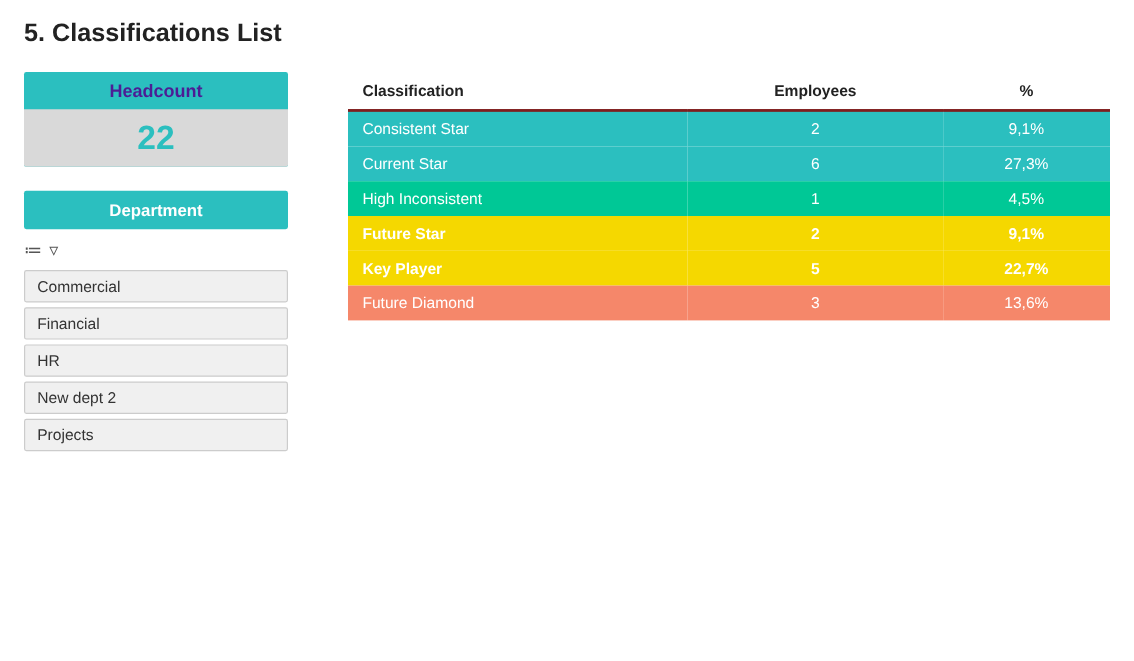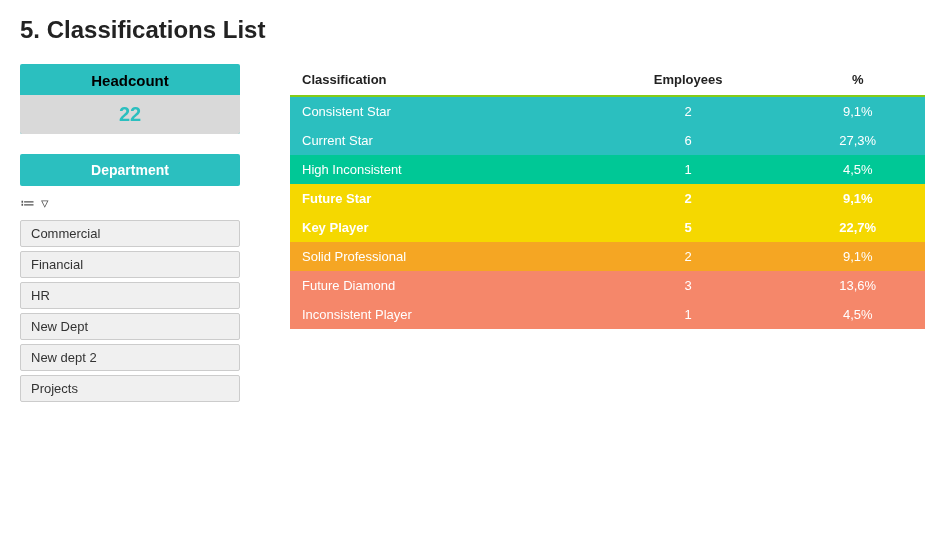--- a/index.html
+++ b/index.html
@@ -8,21 +8,21 @@
       background: #ffffff;
       width: 945px;
       min-height: 551px;
       padding: 16px 20px;
       font-size: 13px;
       color: #333;
     }
 
     
     .page-title {
-      font-size: 24px;
+      font-size: 21px;
       font-weight: bold;
       color: #222;
       margin-bottom: 20px;
     }
 
     
     .main-layout {
       display: flex;
       flex-direction: row;
       gap: 50px;
@@ -35,29 +35,29 @@
       flex-shrink: 0;
     }
 
     .headcount-box {
       background: #2bbfbf;
       text-align: center;
       border-radius: 2px;
       margin-bottom: 20px;
     }
     .headcount-label {
-      color: #000000;
+      color: #4c1d95;
       font-weight: bold;
       font-size: 15px;
       padding: 8px 0 6px;
     }
     .headcount-value {
       background: #d9d9d9;
       color: #2bbfbf;
-      font-size: 20px;
+      font-size: 28px;
       font-weight: bold;
       padding: 8px 0;
       border-radius: 0 0 2px 2px;
     }
 
     .department-box {
       margin-bottom: 8px;
     }
     .department-header {
       background: #2bbfbf;
@@ -109,21 +109,21 @@
     .class-table {
       width: 100%;
       border-collapse: collapse;
     }
     .class-table thead tr th {
       font-weight: bold;
       font-size: 13px;
       color: #222;
       padding: 8px 12px;
       text-align: left;
-      border-bottom: 2px solid #84cc16;
+      border-bottom: 2px solid #7f1d1d;
     }
     .class-table thead tr th:nth-child(2),
     .class-table thead tr th:nth-child(3) {
       text-align: center;
     }
 
     .class-table tbody tr td {
       padding: 7px 12px;
       font-size: 13px;
       margin-left: 23px;
@@ -165,21 +165,20 @@
         <button class="filter-icon-btn" title="Filter">
           <span>▿</span>
         </button>
       </div>
 
       <div class="dept-list">
 
       <div class="dept-item">Commercial</div>
           <div class="dept-item">Financial</div>
           <div class="dept-item">HR</div>
-          <div class="dept-item">New Dept</div>
           <div class="dept-item">New dept 2</div>
           <div class="dept-item">Projects</div>
         </div>
     </div>
   </div>
 
   <div class="right-panel">
     <table class="class-table">
       <thead>
         <tr>
@@ -208,32 +207,22 @@
           <tr class="row-yellow">
             <td>Future Star</td>
             <td>2</td>
             <td>9,1%</td>
           </tr>
           <tr class="row-yellow">
             <td>Key Player</td>
             <td>5</td>
             <td>22,7%</td>
           </tr>
-          <tr class="row-orange">
-            <td>Solid Professional</td>
-            <td>2</td>
-            <td>9,1%</td>
-          </tr>
           <tr class="row-salmon">
             <td>Future Diamond</td>
             <td>3</td>
             <td>13,6%</td>
           </tr>
-          <tr class="row-salmon">
-            <td>Inconsistent Player</td>
-            <td>1</td>
-            <td>4,5%</td>
-          </tr>
         </tbody>
     </table>
   </div>
 
 </div>
 
 </body></html>

